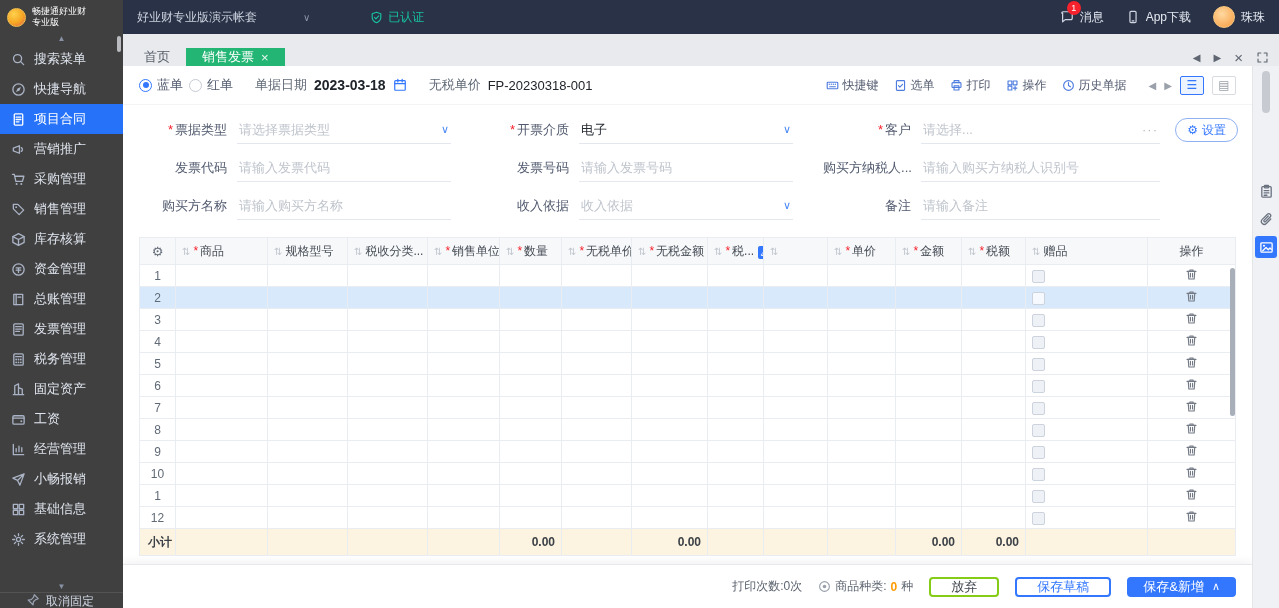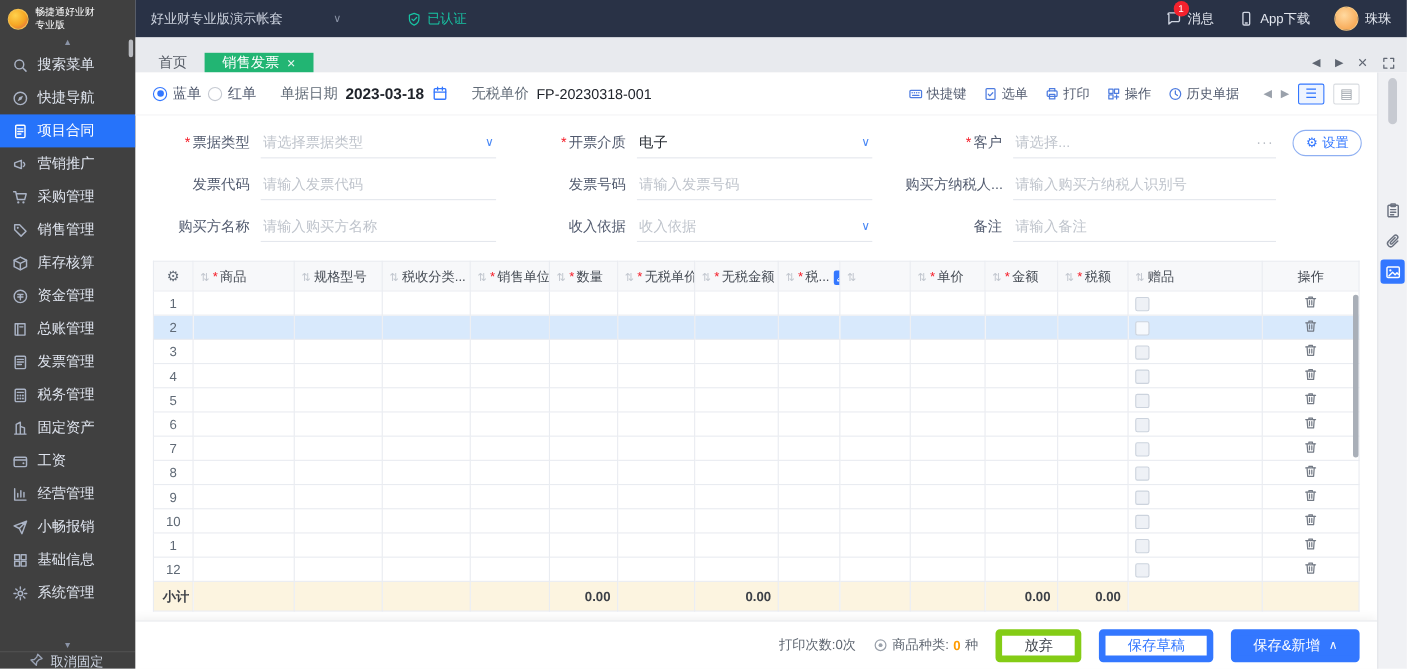--- a/index.html
+++ b/index.html
@@ -101,21 +101,21 @@
 .c-op .ico{color:#737a85;width:13px;height:13px;cursor:pointer}
 tr.subtotal td{background:#fcf4e0;height:27px;color:#3c4047;font-weight:bold}
 .sub-val{text-align:right}
 .v-thumb{position:absolute;right:1px;top:31px;width:5px;height:148px;background:#a9afb8;border-radius:3px}
 
 .footer{margin-top:auto;height:44px;border-top:1px solid #e6e8ec;box-shadow:0 -3px 8px rgba(0,0,0,.05);display:flex;align-items:center;justify-content:flex-end;gap:16px;padding:0 16px;background:#fff;flex:none}
 .print-count{color:#5d6570}
 .kinds{color:#5d6570;display:flex;align-items:center;gap:4px}
 .kinds .ico{color:#9aa1ab;width:13px;height:13px}
 .kinds-value{color:#ff9c00;font-weight:bold}
-.btn{height:30px;border-radius:4px;padding:0 20px;display:inline-flex;align-items:center;font-size:13px;background:#fff;border:6px solid #84cc16;color:#42474f;cursor:pointer;gap:8px}
+.btn{height:20px;border-radius:4px;padding:0 20px;display:inline-flex;align-items:center;font-size:13px;background:#fff;border:2px solid #84cc16;color:#42474f;cursor:pointer;gap:8px}
 .btn-draft{border-color:#3377ff;color:#3377ff}
 .btn-primary{background:#3377ff;border-color:#3377ff;color:#fff;padding:0 14px}
 .btn-primary .caret-up{font-size:11px;opacity:.95}
 </style>
 </head>
 <body>
 
 <aside class="sidebar">
   <div class="logo">
     <span class="logo-mark"></span>

